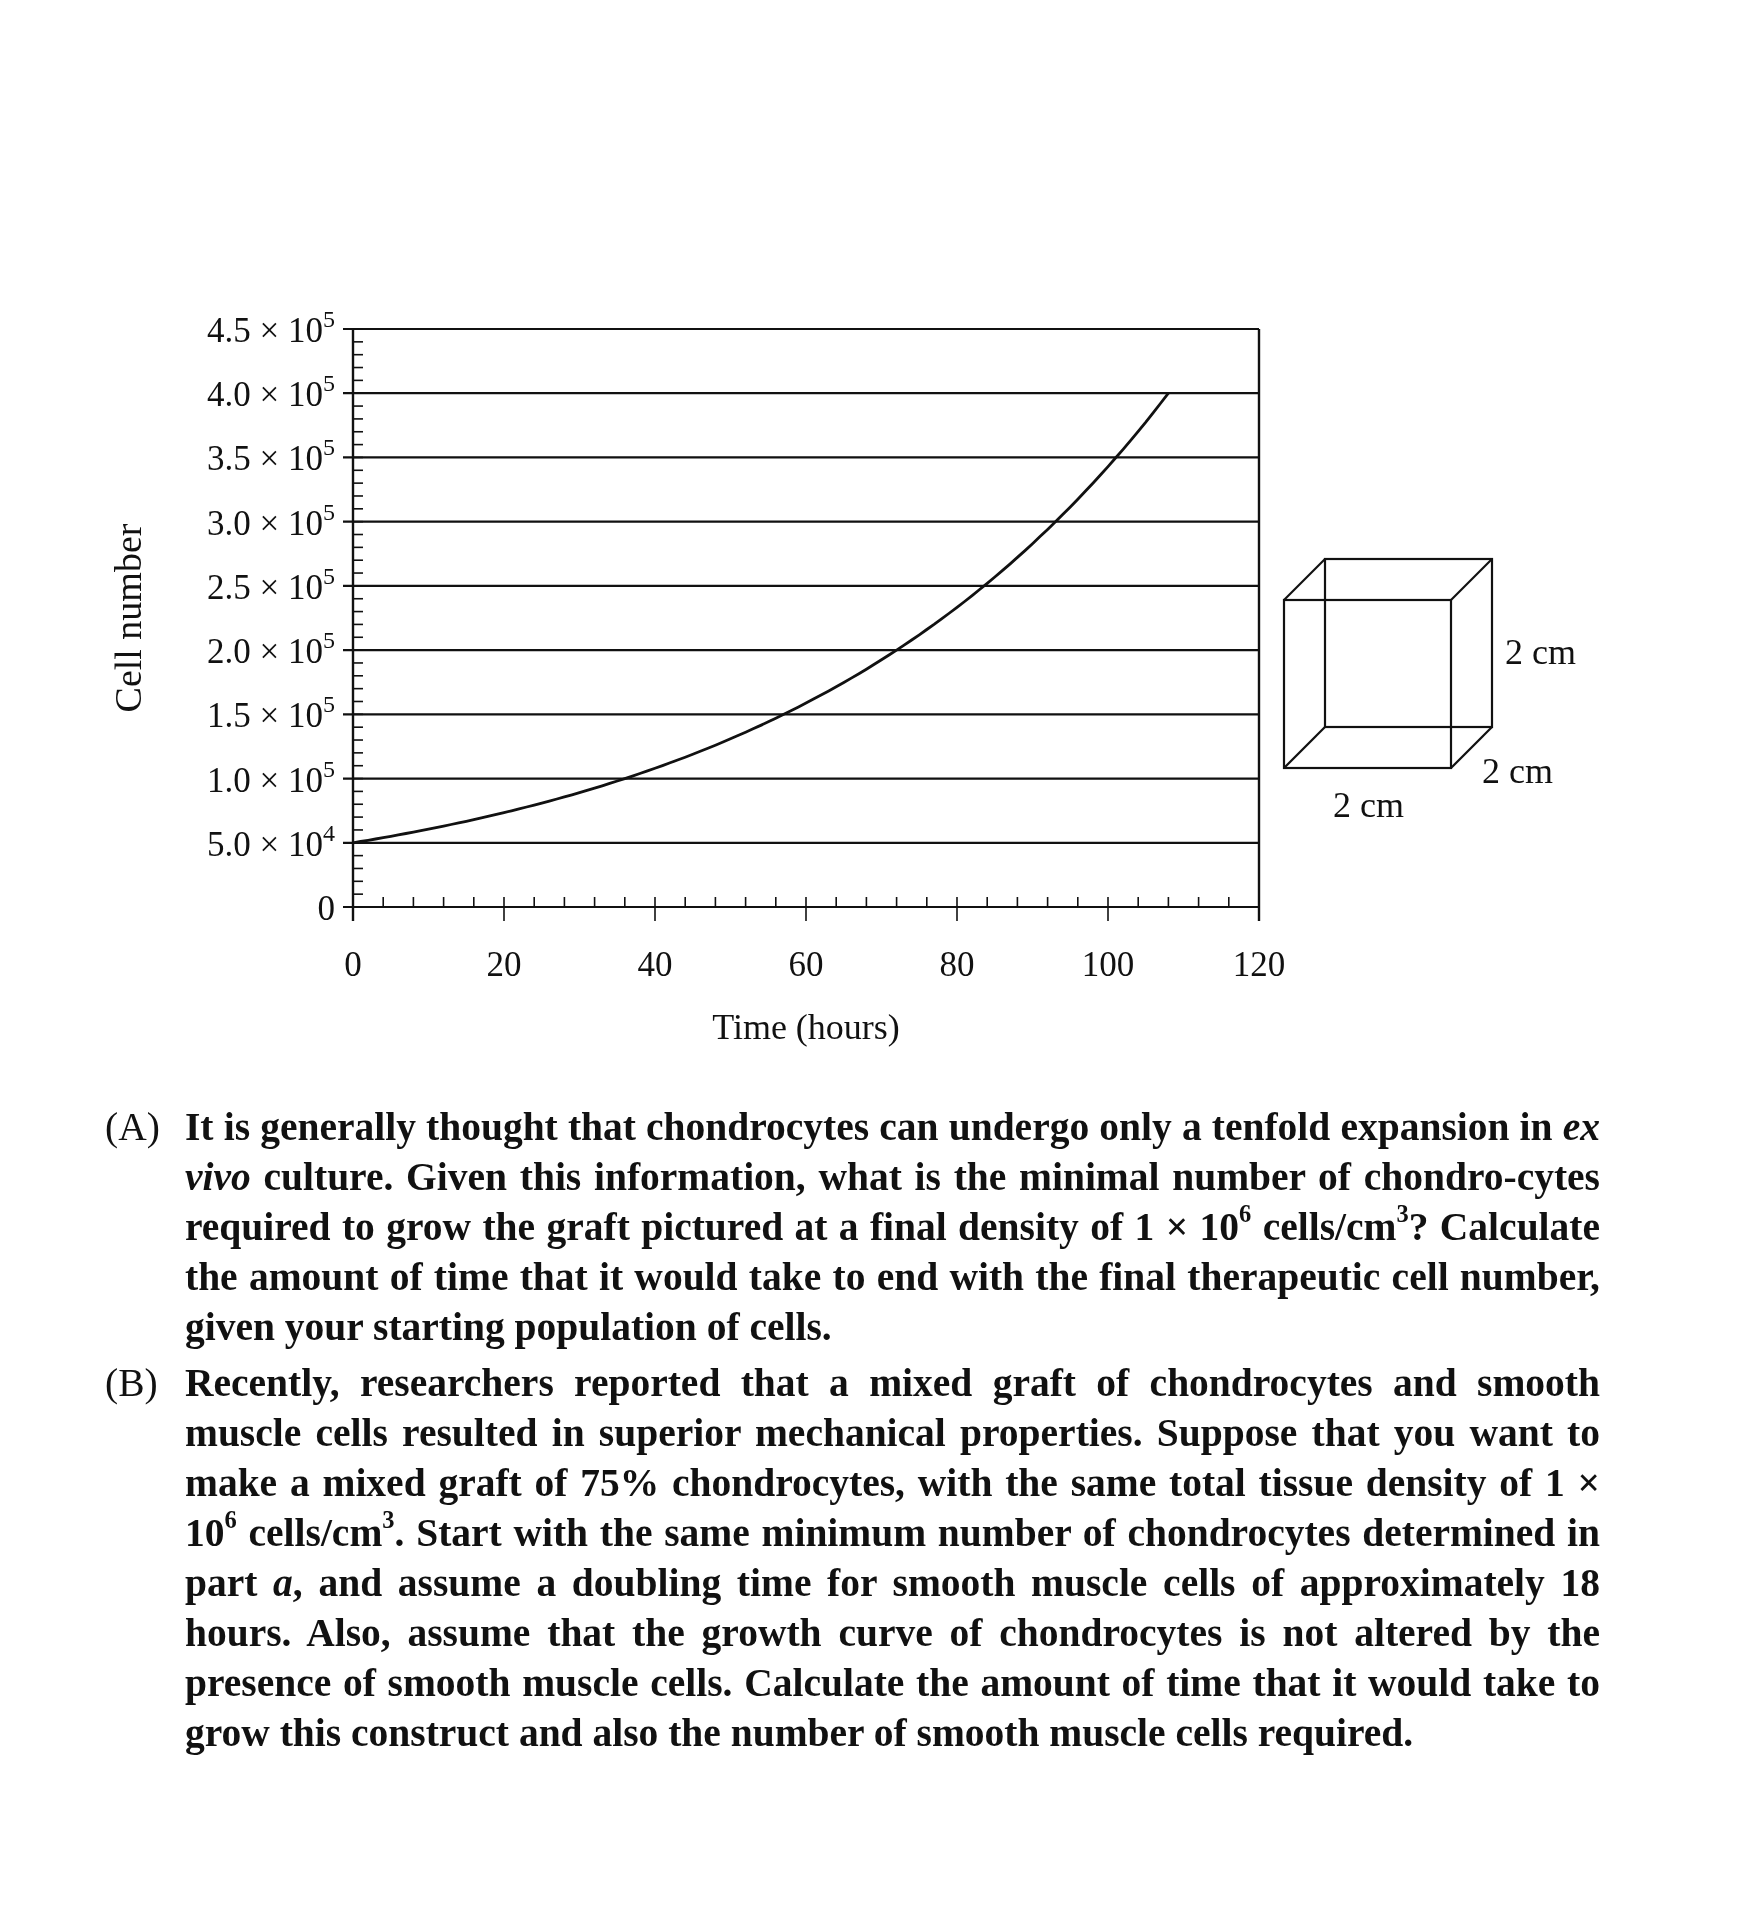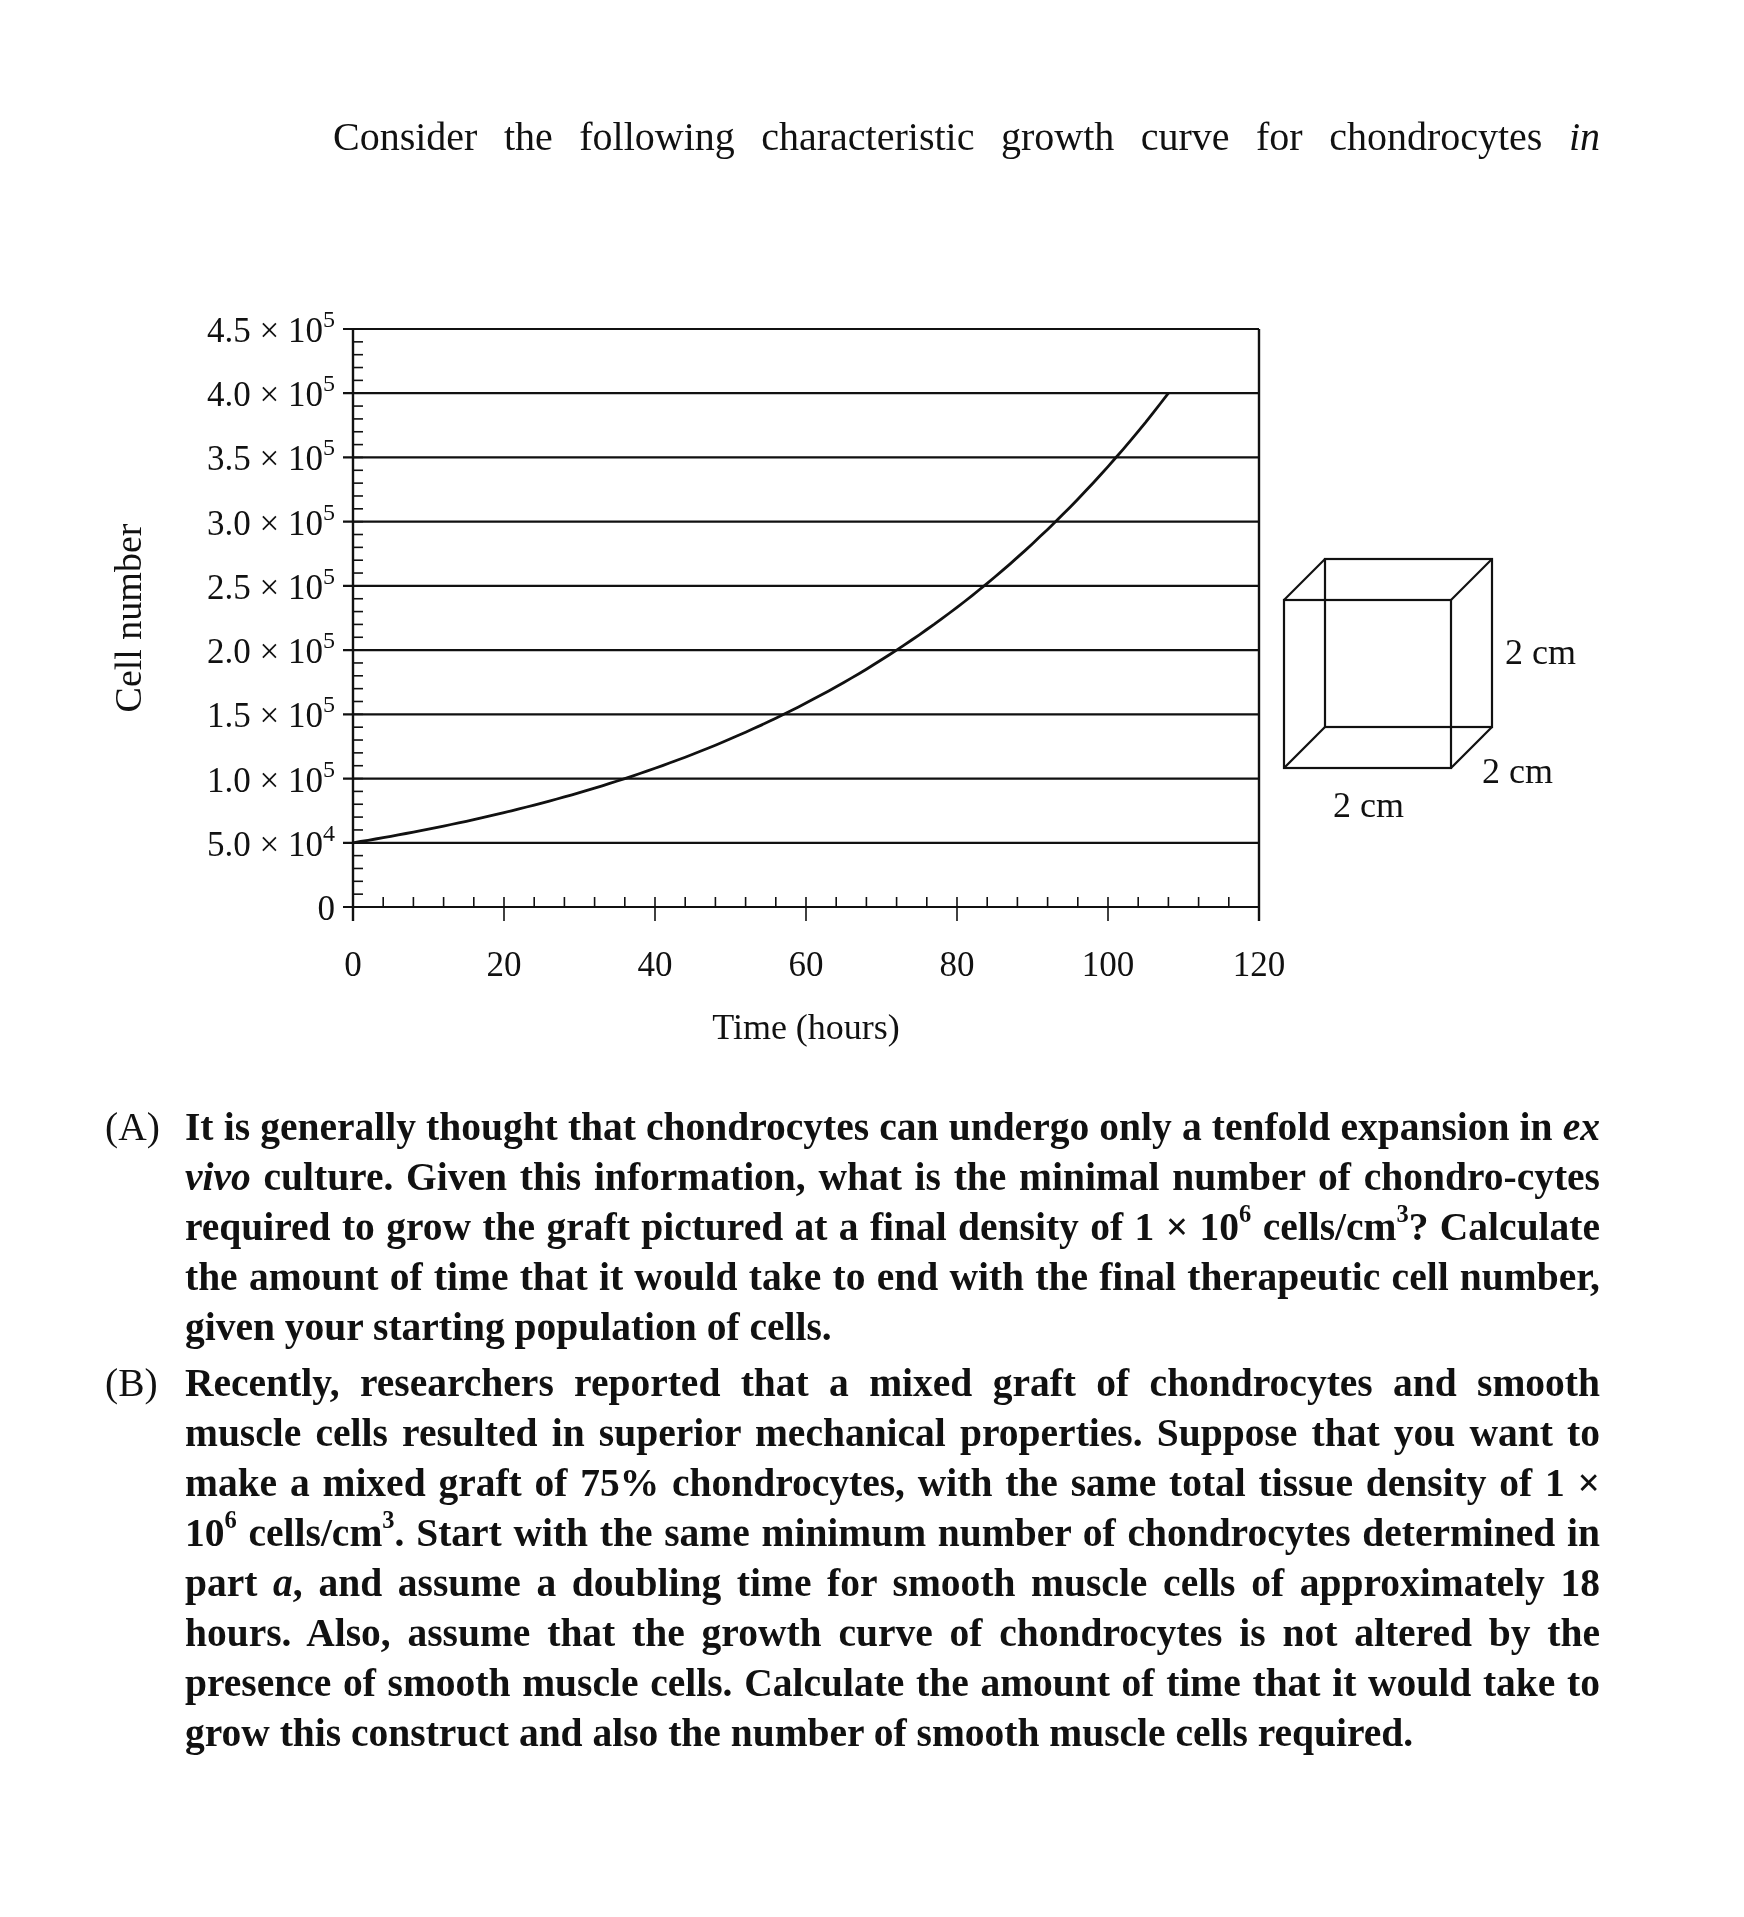--- a/index.html
+++ b/index.html
@@ -15,21 +15,20 @@
   .q { position: relative; padding-left: 80px; text-align: justify; margin-bottom: 6px; }
   .q .q-label { position: absolute; left: 0; top: 0; }
   .q .q-text { display: block; font-weight: bold; }
   sup { font-size: 0.62em; line-height: 0; vertical-align: 0.75em; }
   em { font-style: italic; }
 </style>
 </head>
 <body>
 
 <div class="intro">
-  <div class="line1"><span class="indent"></span><span>Consider the following characteristic growth curve for chondrocytes </span><em>in</em></div>
 </div>
 
 <svg class="chart-svg" id="figure" width="1744" height="1080" viewBox="0 0 1744 1080">
   <g id="chart">
       <line x1="343" x2="1259" y1="842.7777777777778" y2="842.7777777777778" stroke="#111" stroke-width="2.2"></line>
       <line x1="343" x2="1259" y1="778.5555555555555" y2="778.5555555555555" stroke="#111" stroke-width="2.2"></line>
       <line x1="343" x2="1259" y1="714.3333333333334" y2="714.3333333333334" stroke="#111" stroke-width="2.2"></line>
       <line x1="343" x2="1259" y1="650.1111111111111" y2="650.1111111111111" stroke="#111" stroke-width="2.2"></line>
       <line x1="343" x2="1259" y1="585.8888888888889" y2="585.8888888888889" stroke="#111" stroke-width="2.2"></line>
       <line x1="343" x2="1259" y1="521.6666666666667" y2="521.6666666666667" stroke="#111" stroke-width="2.2"></line>

